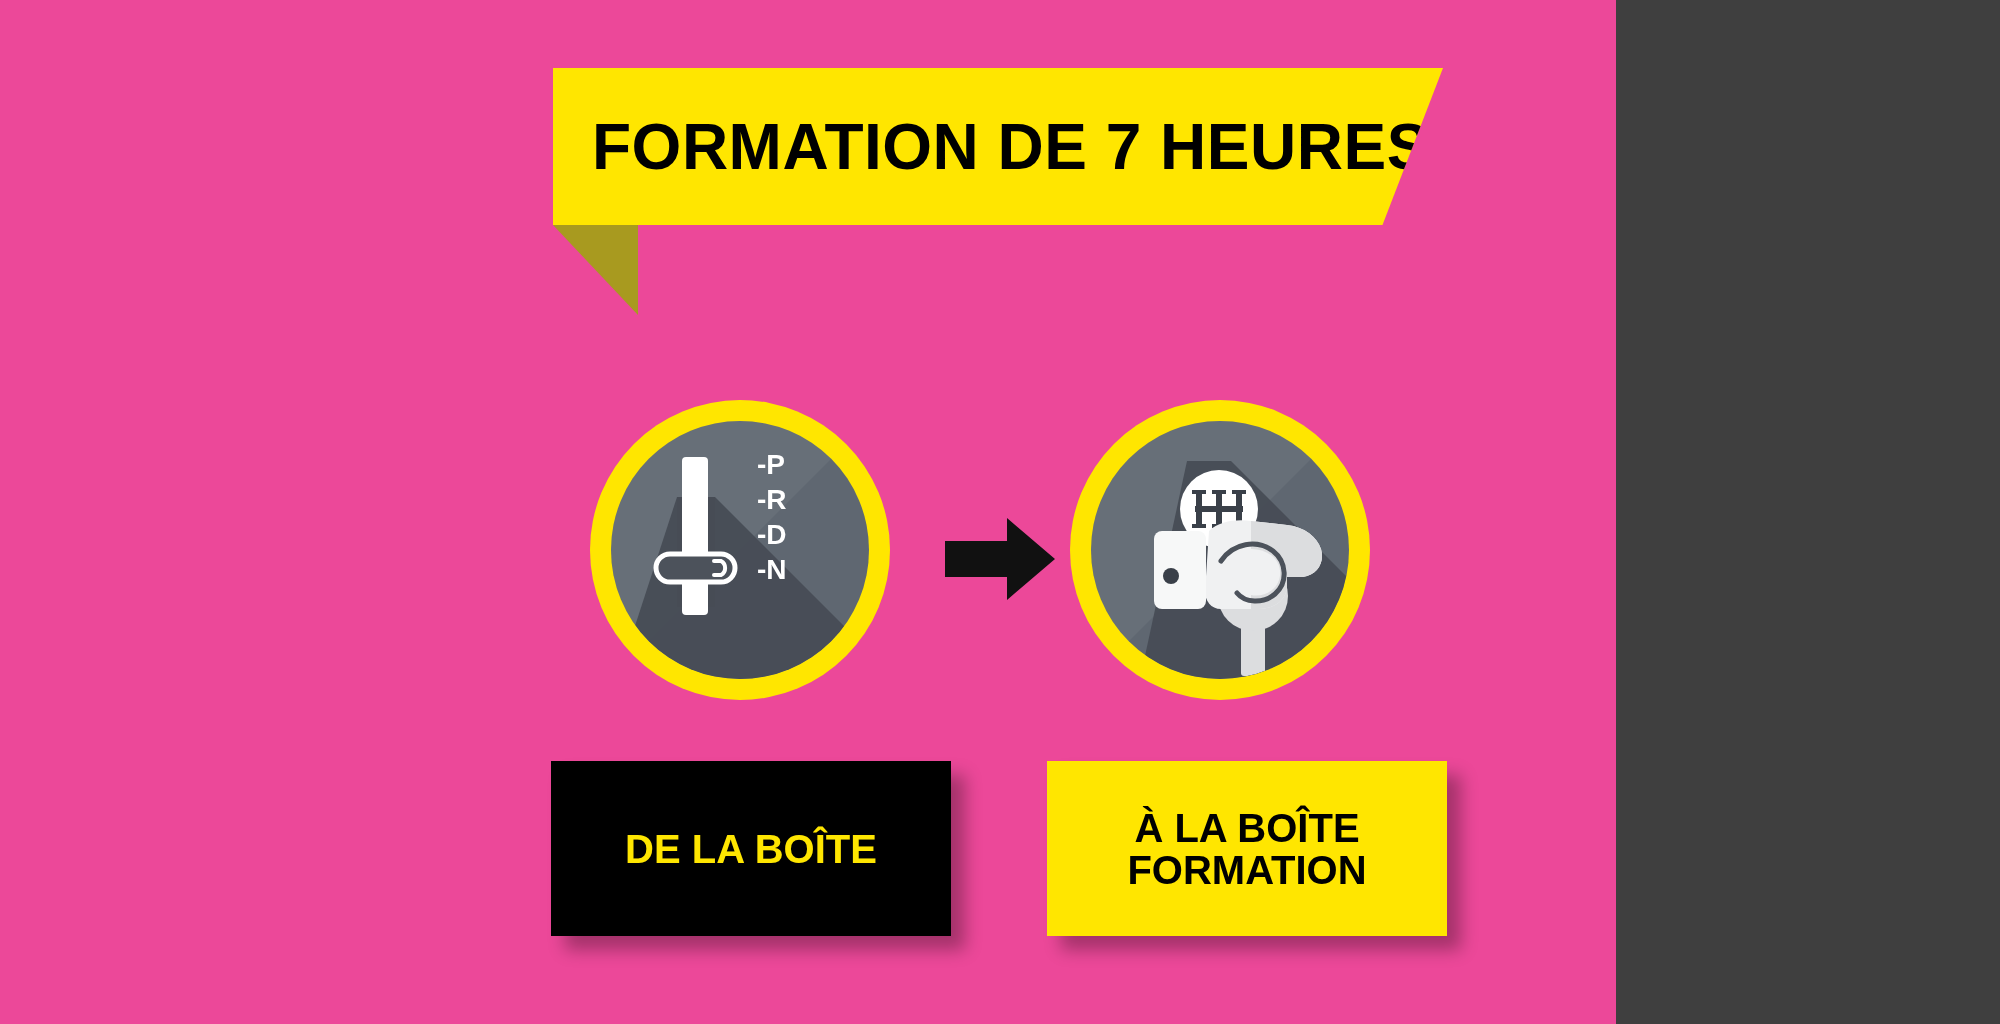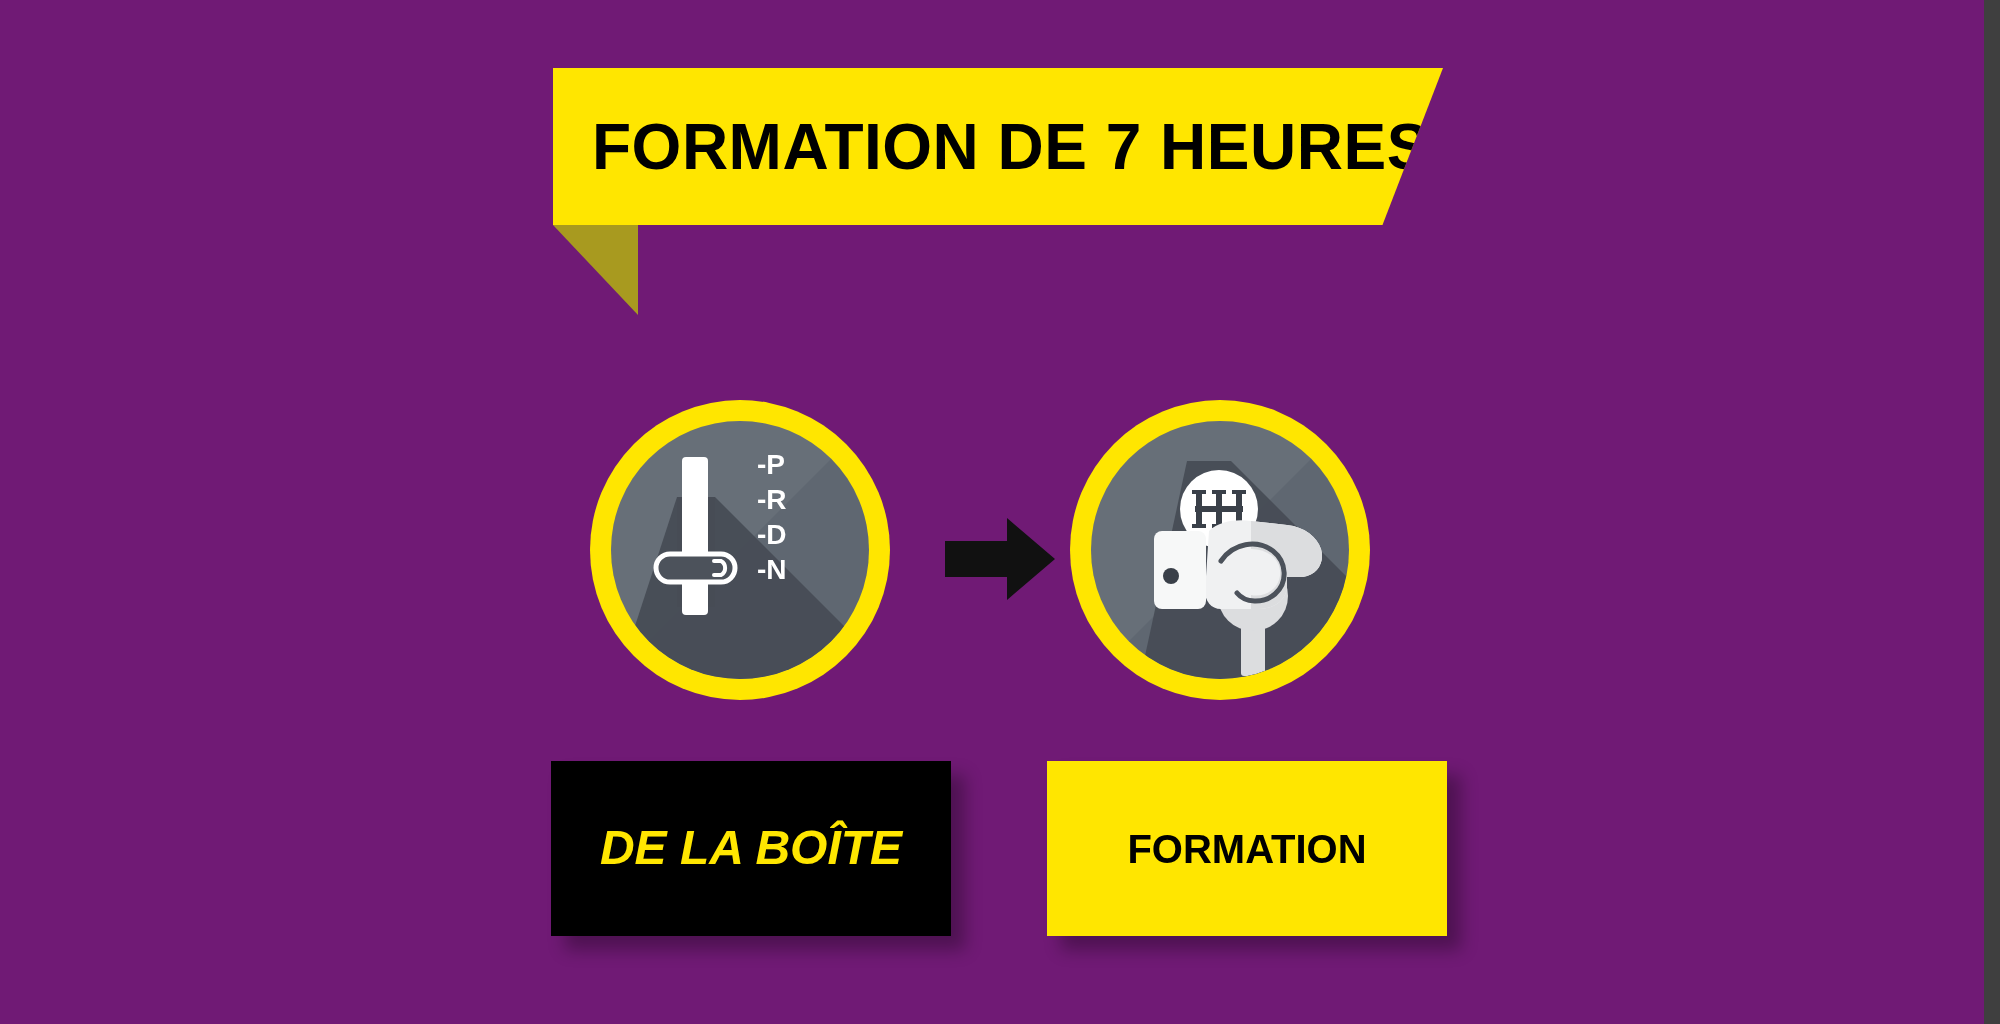--- a/index.html
+++ b/index.html
@@ -3,23 +3,23 @@
 <meta charset="utf-8">
 <title>Formation de 7 heures</title>
 <style>
   html, body {
     margin: 0;
     padding: 0;
     background: #3f3f3f;
   }
   #stage {
     position: relative;
-    width: 1984px;
+    width: 1616px;
     height: 1024px;
-    background: #701a75;
+    background: #ec4899;
     overflow: hidden;
     font-family: "Liberation Sans", sans-serif;
   }
 
   
   #banner-wrap {
     position: absolute;
     left: 553px;
     top: 68px;
     width: 890px;
@@ -131,22 +131,21 @@
     line-height: 1.05;
     font-weight: bold;
   }
   #label-from {
     left: 551px;
     top: 761px;
     width: 400px;
     height: 175px;
     background: #000000;
     color: #ffe600;
-    font-size: 48px;
-    font-style: italic;
+    font-size: 40px;
   }
   #label-to {
     left: 1047px;
     top: 761px;
     width: 400px;
     height: 175px;
     background: #ffe600;
     color: #000000;
     font-size: 40px;
   }
@@ -275,17 +274,18 @@
   </div>
 
   <div class="label-box" id="label-from">
     <div class="label-text">
       <div>DE LA BOÎTE</div>
     </div>
   </div>
 
   <div class="label-box" id="label-to">
     <div class="label-text">
+      <div>À LA BOÎTE</div>
       <div>FORMATION</div>
     </div>
   </div>
 
 </div>
 
 </body></html>

